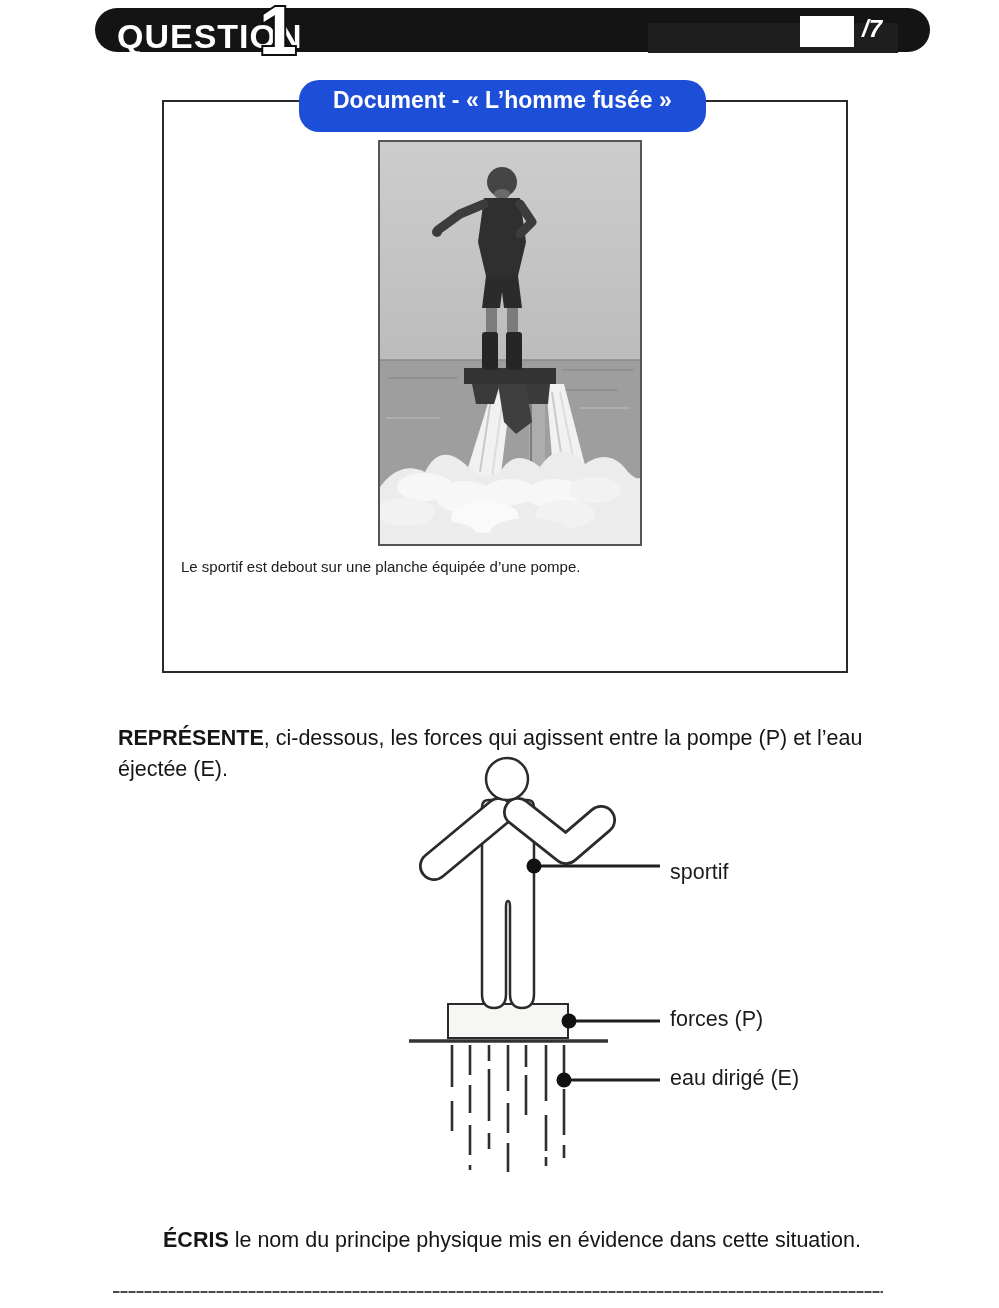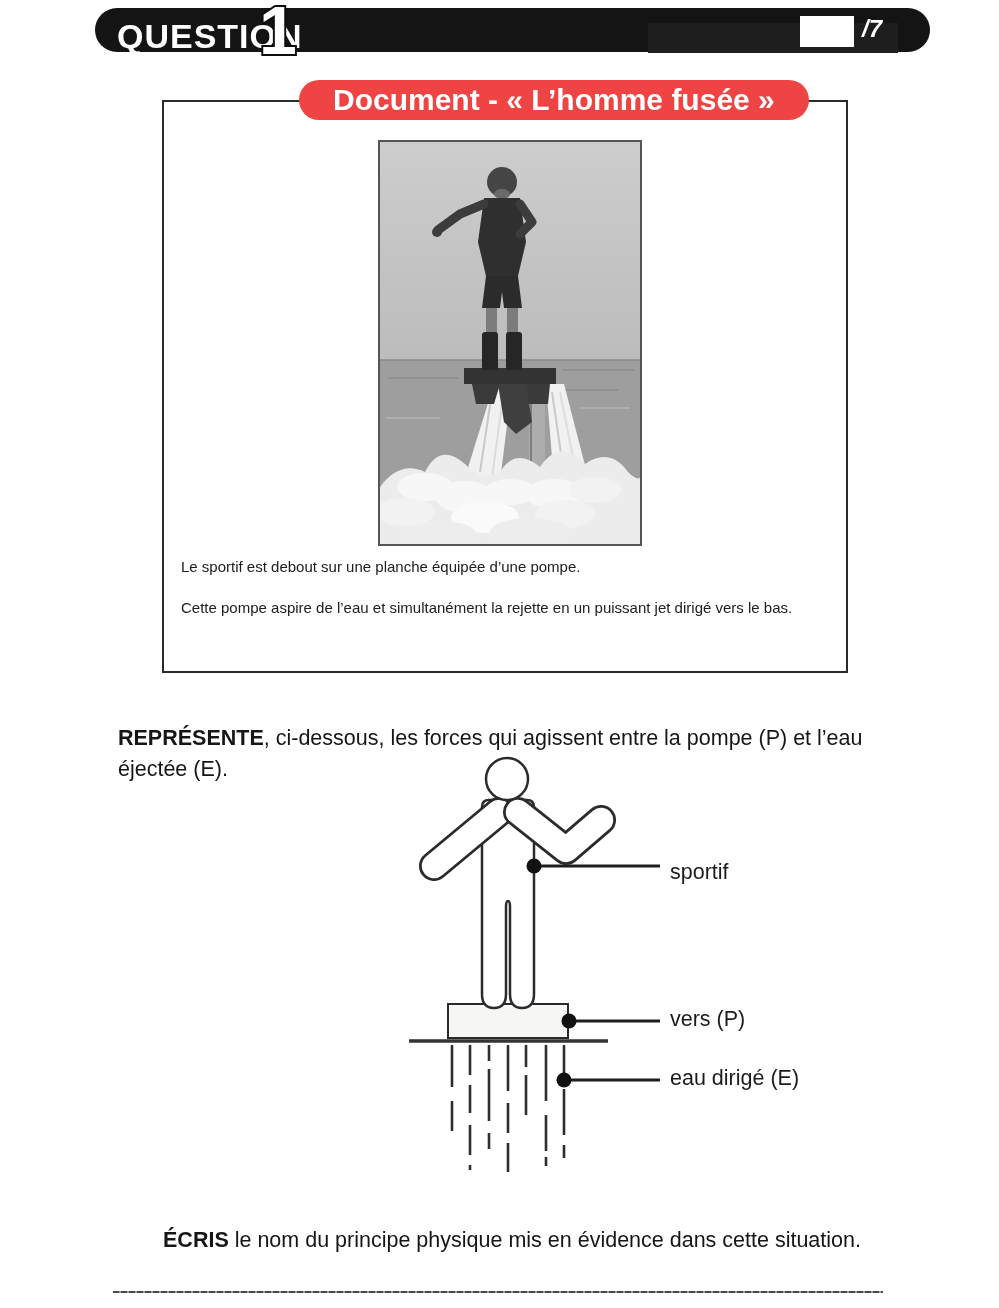--- a/index.html
+++ b/index.html
@@ -27,23 +27,23 @@
   .score-total{
     position:absolute;left:862px;top:15px;font-size:24px;font-weight:bold;
     font-style:italic;color:#ffffff;
   }
   
   .doc-box{
     position:absolute;left:162px;top:100px;width:686px;height:573px;
     border:2px solid #2a2a2a;background:#ffffff;box-sizing:border-box;
   }
   .doc-title-pill{
-    position:absolute;left:299px;top:80px;height:40px;line-height:40px;
-    background:#ef4444;border-radius:20px;padding:0 34px;
-    font-size:30px;font-weight:bold;color:#ffffff;white-space:nowrap;
+    position:absolute;left:299px;top:80px;height:52px;line-height:40px;
+    background:#1d4ed8;border-radius:20px;padding:0 34px;
+    font-size:23px;font-weight:bold;color:#ffffff;white-space:nowrap;
   }
   .photo-frame{
     position:absolute;left:378px;top:140px;width:260px;height:402px;
     border:2px solid #555555;box-sizing:content-box;background:#c9c9c9;
   }
   .doc-paragraphs{
     position:absolute;left:181px;top:553px;width:655px;
     font-size:15px;line-height:28px;color:#202020;
   }
   .doc-paragraphs p{margin:0 0 13px 0;}
@@ -145,21 +145,20 @@
         <rect x="106" y="166" width="11" height="26" fill="#7c7c7c"></rect>
         <rect x="127" y="166" width="11" height="26" fill="#7c7c7c"></rect>
         <rect x="102" y="190" width="16" height="38" rx="3" fill="#262626"></rect>
         <rect x="126" y="190" width="16" height="38" rx="3" fill="#262626"></rect>
       </g>
     </svg>
   </div>
 
   <div class="doc-paragraphs">
     <p>Le sportif est debout sur une planche équipée d’une pompe.</p>
-    <p>Cette pompe aspire de l’eau et simultanément la rejette en un puissant jet dirigé vers le bas.</p>
   </div>
 
   <p class="instruction instr-1"><b>REPRÉSENTE</b><span>, ci-dessous, les forces qui agissent entre la pompe (P) et l’eau éjectée (E).</span></p>
 
   <svg class="diagram-svg" viewBox="395 748 270 435">
 
     <rect x="448" y="1004" width="120" height="34" fill="#f6f6f4" stroke="#2a2a2a" stroke-width="2"></rect>
 
     <g>
       <path d="M482,807 Q482,800 489,800 L527,800 Q534,800 534,807 L534,994 Q534,1008 522,1008 Q510,1008 510,994 L510,907 Q510,901 508,901 Q506,901 506,907 L506,994 Q506,1008 494,1008 Q482,1008 482,994 Z" fill="#ffffff" stroke="#2b2b2b" stroke-width="2.5"></path>
@@ -188,20 +187,20 @@
       <line x1="564" y1="1080" x2="660" y2="1080"></line>
     </g>
     <g fill="#111111">
       <circle cx="534" cy="866" r="7.5"></circle>
       <circle cx="569" cy="1021" r="7.5"></circle>
       <circle cx="564" cy="1080" r="7.5"></circle>
     </g>
   </svg>
 
   <span class="diagram-label lbl-sportif">sportif</span>
-  <span class="diagram-label lbl-pompe">vers (P)</span>
+  <span class="diagram-label lbl-pompe">forces (P)</span>
   <span class="diagram-label lbl-eau">eau dirigé (E)</span>
 
   <p class="instruction instr-2"><b>ÉCRIS</b><span> le nom du principe physique mis en évidence dans cette situation.</span></p>
 
   <div class="answer-line"></div>
 
 </div>
 
 </body></html>

